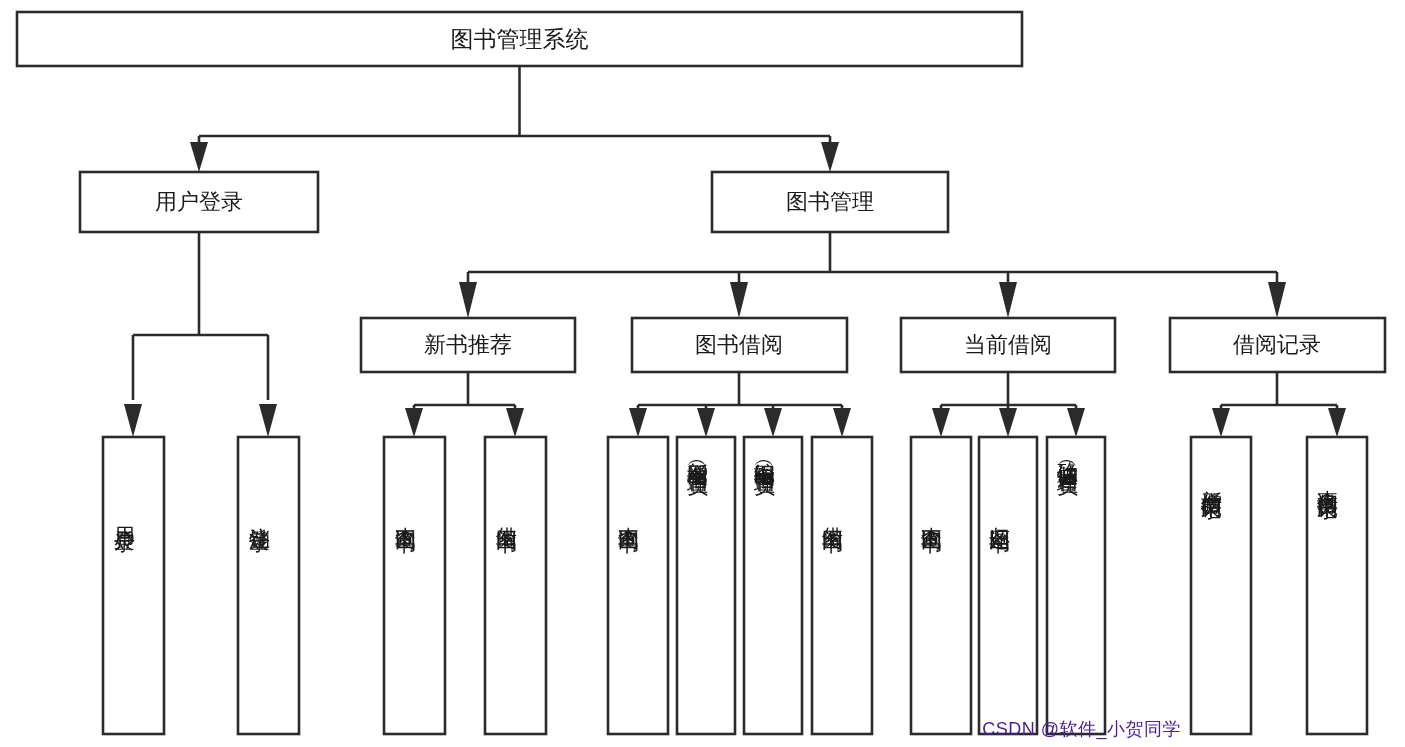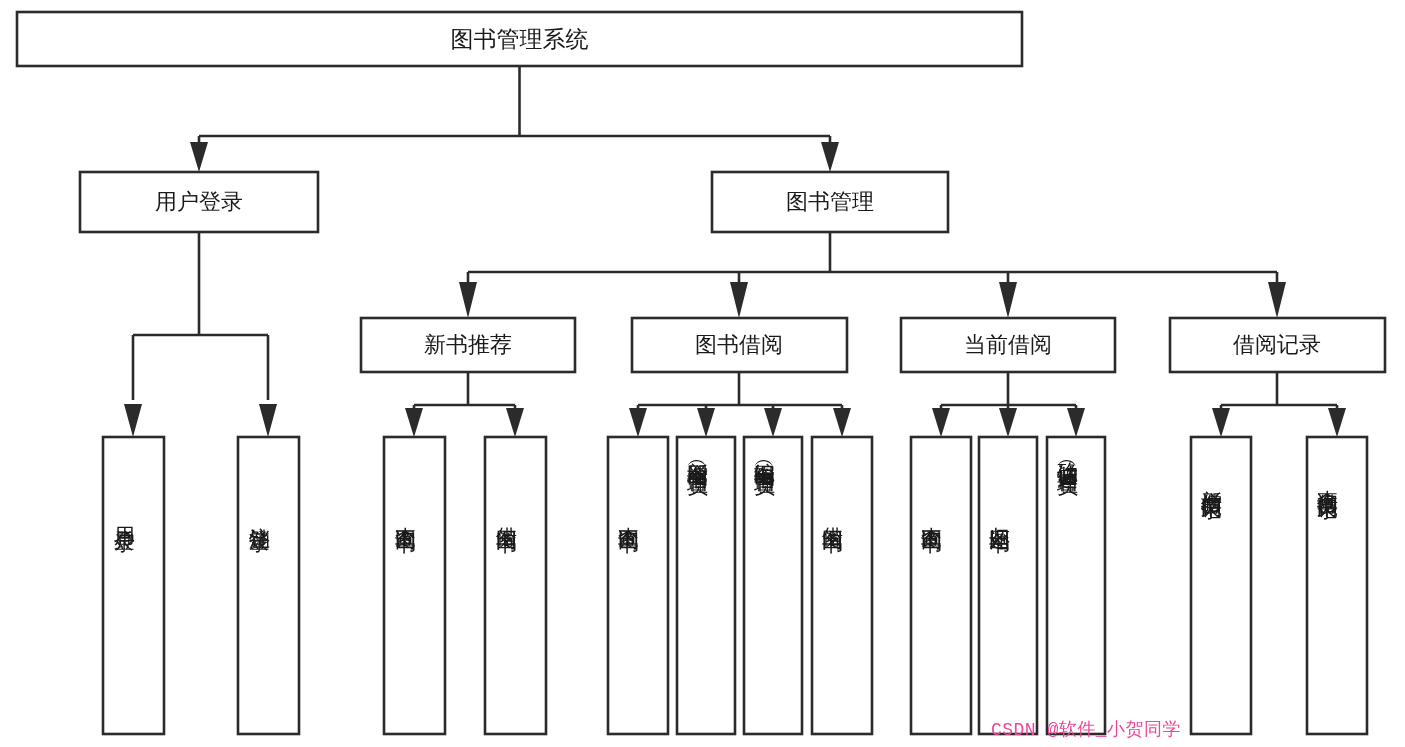--- a/index.html
+++ b/index.html
@@ -67,23 +67,23 @@
     line-height: 1.12;
     letter-spacing: 2px;
     color: #1a1a1a;
     white-space: nowrap;
     pointer-events: none;
   }
   .watermark {
     position: absolute;
     right: 8px;
     bottom: 6px;
-    font-family: Liberation Mono, monospace;
+    font-family: Liberation Sans, sans-serif;
     font-size: 18px;
-    color: #ec4899;
+    color: #4c1d95;
     letter-spacing: 0.5px;
     white-space: nowrap;
   }
 </style>
 </head>
 <body>
 
 <div id="diagram-root">
 
   <svg id="tree-svg" viewBox="0 0 1405 747">

